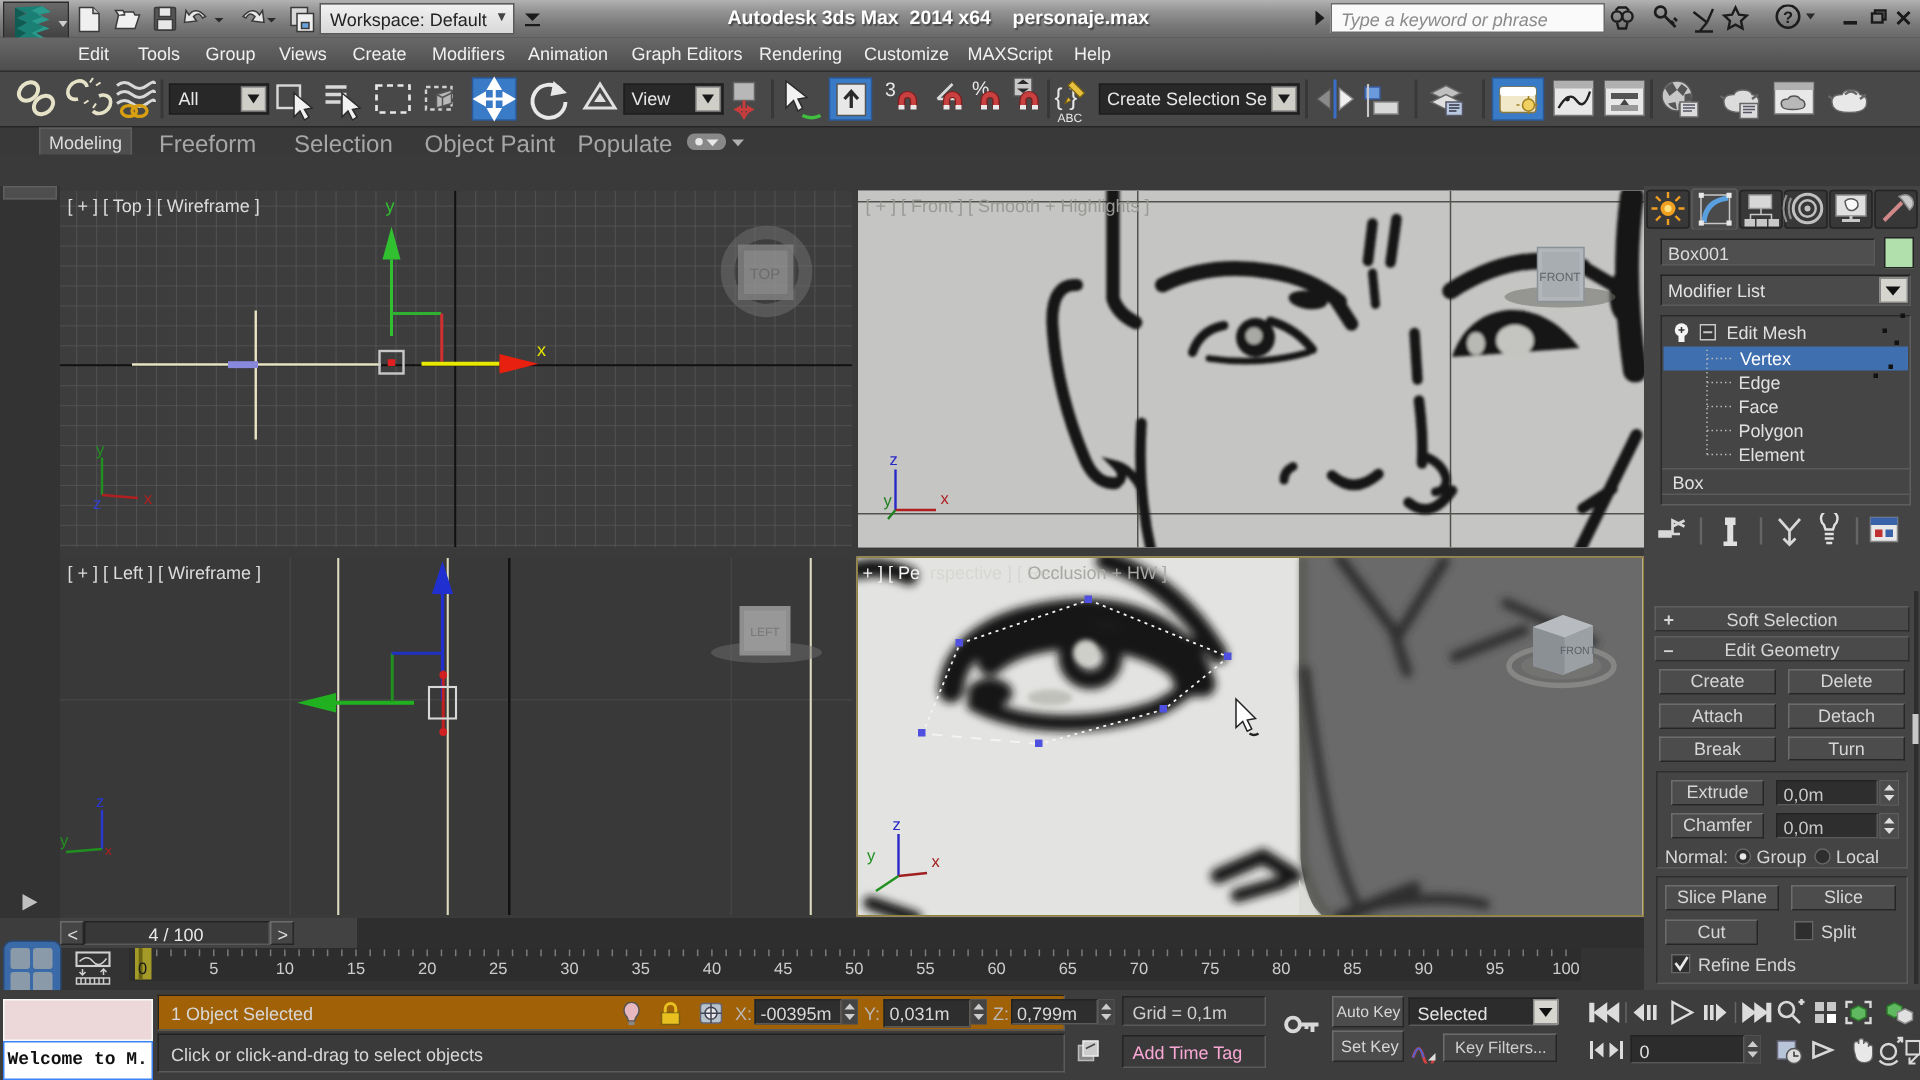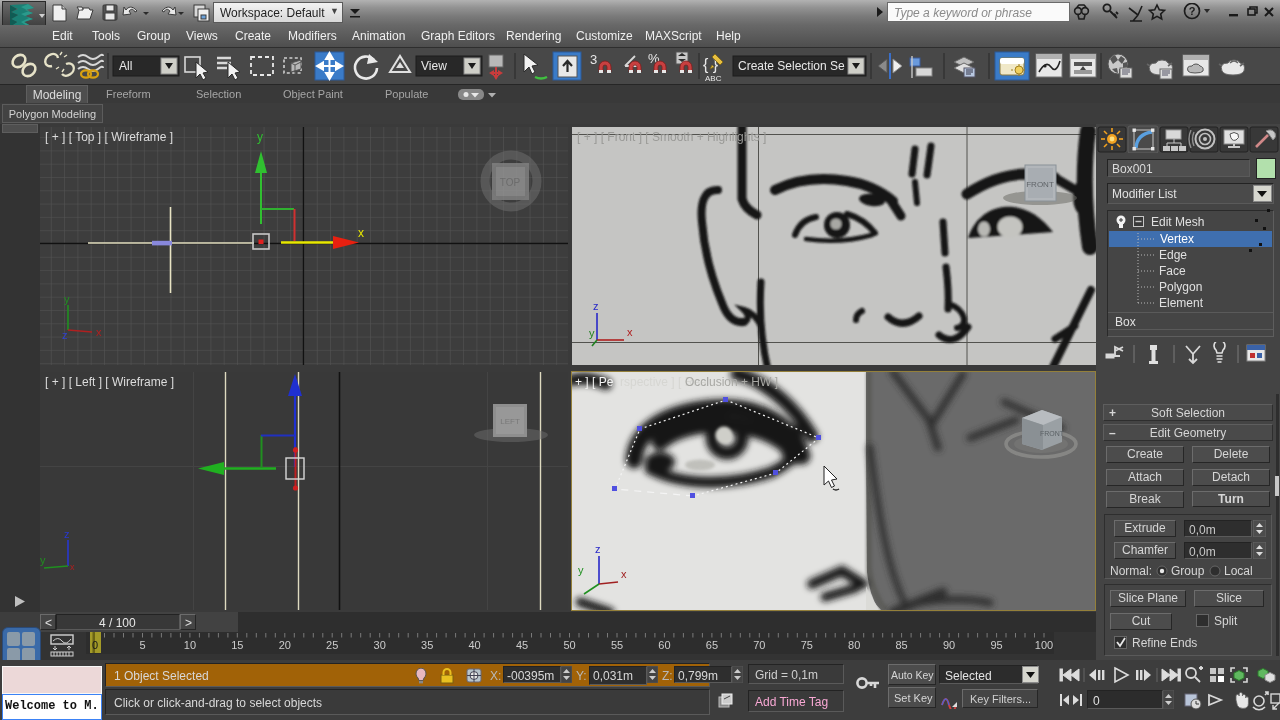--- a/index.html
+++ b/index.html
@@ -10,21 +10,21 @@
   #titlebar{left:0;top:0;width:1280px;height:25px;
     background:linear-gradient(#b2b2b2,#939393 30%,#7a7a7a 65%,#686868);}
   #menubar{left:0;top:25px;width:1280px;height:22px;
     background:linear-gradient(#686868,#4e4e4e);color:#f0f0f0;font-size:12px;}
   .menuitem{position:absolute;top:4px;}
   #toolbar{left:0;top:47px;width:1280px;height:37px;background:#484848;
     border-top:1px solid #2e2e2e;box-sizing:border-box;}
   #ribbontabs{left:0;top:84px;width:1280px;height:19px;background:#393939;
     border-top:1px solid #262626;box-sizing:border-box;}
   #ribbonrow2{left:0;top:103px;width:1280px;height:21px;background:#3c3c3c;}
-  .rtab{position:absolute;top:3px;font-size:11px;color:#a6a6a6;}
+  .rtab{position:absolute;top:3px;font-size:16px;color:#a6a6a6;}
   
   #leftstrip{left:0;top:124px;width:40px;height:488px;background:#333333;}
   #vTL{left:40px;top:127px;width:528px;height:238px;background:#3b3b3b;overflow:hidden;}
   #vTR{left:572px;top:127px;width:524px;height:238px;background:#c6c6c4;overflow:hidden;}
   #vBL{left:40px;top:372px;width:528px;height:238px;background:#393939;overflow:hidden;}
   #vBR{left:571px;top:371px;width:525px;height:240px;background:#e2e2e0;overflow:hidden;
     border:1px solid #94803a;box-sizing:border-box;}
   
   #cmdpanel{left:1096px;top:124px;width:184px;height:536px;background:#444444;color:#d8d8d8;}
   
@@ -80,20 +80,21 @@
     <div class="abs" style="left:213px;top:2px;width:130px;height:21px;background:linear-gradient(#f2f2f2,#d8d8d8);
       border:1px solid #5a5a5a;box-sizing:border-box;color:#222;font-size:12px;">
       <span style="position:absolute;left:6px;top:3px;">Workspace: Default</span>
       <span style="position:absolute;right:3px;top:3px;color:#444;font-size:9px;">▼</span>
     </div>
     <svg class="abs" style="left:349px;top:8px" width="12" height="10">
         <polygon points="1,1 11,1 6,6" fill="#1a1a1a"></polygon>
         <rect x="1" y="8" width="10" height="1.5" fill="#1a1a1a"></rect>
       </svg>
 
+    <div class="abs" style="left:485px;top:4px;font-size:13px;font-weight:bold;color:#fff;text-shadow:1px 1px 1px #444;white-space:pre;">Autodesk 3ds Max  2014 x64    personaje.max</div>
     <svg class="abs" style="left:876px;top:7px" width="8" height="11">
         <polygon points="1,0 7,5 1,10" fill="#1a1a1a"></polygon>
       </svg>
 
     <div class="abs" style="left:887px;top:2px;width:183px;height:20px;background:#fafafa;border:1px solid #6a6a6a;box-sizing:border-box;">
       <span style="position:absolute;left:6px;top:3px;font-size:12px;font-style:italic;color:#8a8a8a;">Type a keyword or phrase</span>
     </div>
 
     <svg class="abs" style="left:1072px;top:3px" width="140" height="20" viewBox="0 0 140 20">
       <g stroke="#1c1c1c" stroke-width="1.6" fill="none">
@@ -354,23 +355,20 @@
     <span class="rtab" style="left:106px;">Freeform</span>
     <span class="rtab" style="left:196px;">Selection</span>
     <span class="rtab" style="left:283px;">Object Paint</span>
     <span class="rtab" style="left:385px;">Populate</span>
     <svg class="abs" style="left:458px;top:3px" width="40" height="13">
       <rect x="0" y="1" width="26" height="11" rx="5" fill="#888"></rect>
       <circle cx="8" cy="6.5" r="2.5" fill="#e8e8e8"></circle>
         <polygon points="13,5 21,5 17,9.5" fill="#e8e8e8"></polygon>
       <polygon points="30,5 38,5 34,9.5" fill="#b0b0b0"></polygon>
     </svg>
-  </div>
-  <div class="abs" id="ribbonrow2">
-    <div class="abs" style="left:2px;top:1px;width:101px;height:19px;background:#434343;border:1px solid #5c5c5c;box-sizing:border-box;color:#d2d2d2;font-size:11px;text-align:center;padding-top:3px;">Polygon Modeling</div>
   </div>
   <div class="abs" id="leftstrip">
     <div class="abs" style="left:2px;top:0px;width:36px;height:9px;background:#4e4e4e;border:1px solid #5e5e5e;box-sizing:border-box;"></div>
     <svg class="abs" style="left:12px;top:470px" width="16" height="15">
         <polygon points="3,2 13,7.5 3,13" fill="#c0c0c0"></polygon>
       </svg>
   </div>
   <div class="abs" id="vTL">
     <svg width="528" height="238" viewBox="0 0 528 238">
       <defs>
@@ -765,21 +763,21 @@
     </div>
     <div class="btn" style="left:7px;top:300px;width:170px;height:17px;background:#4a4a4a;border-color:#5e5e5e #2e2e2e #2e2e2e #5e5e5e;">
       <span style="position:absolute;left:5px;top:1px;font-weight:bold;">–</span>
       <span style="position:absolute;left:0;right:0;top:1px;">Edit Geometry</span>
     </div>
     <div class="btn" style="left:10px;top:322px;width:78px;height:17px;">Create</div>
     <div class="btn" style="left:96px;top:322px;width:78px;height:17px;">Delete</div>
     <div class="btn" style="left:10px;top:345px;width:78px;height:17px;">Attach</div>
     <div class="btn" style="left:96px;top:345px;width:78px;height:17px;">Detach</div>
     <div class="btn" style="left:10px;top:367px;width:78px;height:17px;">Break</div>
-    <div class="btn" style="left:96px;top:367px;width:78px;height:16px;font-weight:bold;">Turn</div>
+    <div class="btn" style="left:96px;top:367px;width:78px;height:16px;">Turn</div>
 
     <div class="abs" style="left:8px;top:390px;width:168px;height:65px;border:1px solid;border-color:#2e2e2e #5a5a5a #5a5a5a #2e2e2e;box-sizing:border-box;"></div>
     <div class="btn" style="left:18px;top:396px;width:62px;height:17px;">Extrude</div>
     <div class="fld" style="left:88px;top:396px;width:68px;height:17px;">
         <span style="position:absolute;left:4px;top:2px;">0,0m</span>
       </div>
     <svg class="abs" style="left:157px;top:396px" width="13" height="17">
         <rect width="13" height="17" fill="#4c4c4c" stroke="#666"></rect>
         <polygon points="3,7 10,7 6.5,3" fill="#ddd"></polygon>
         <polygon points="3,10 10,10 6.5,14" fill="#ddd"></polygon>

